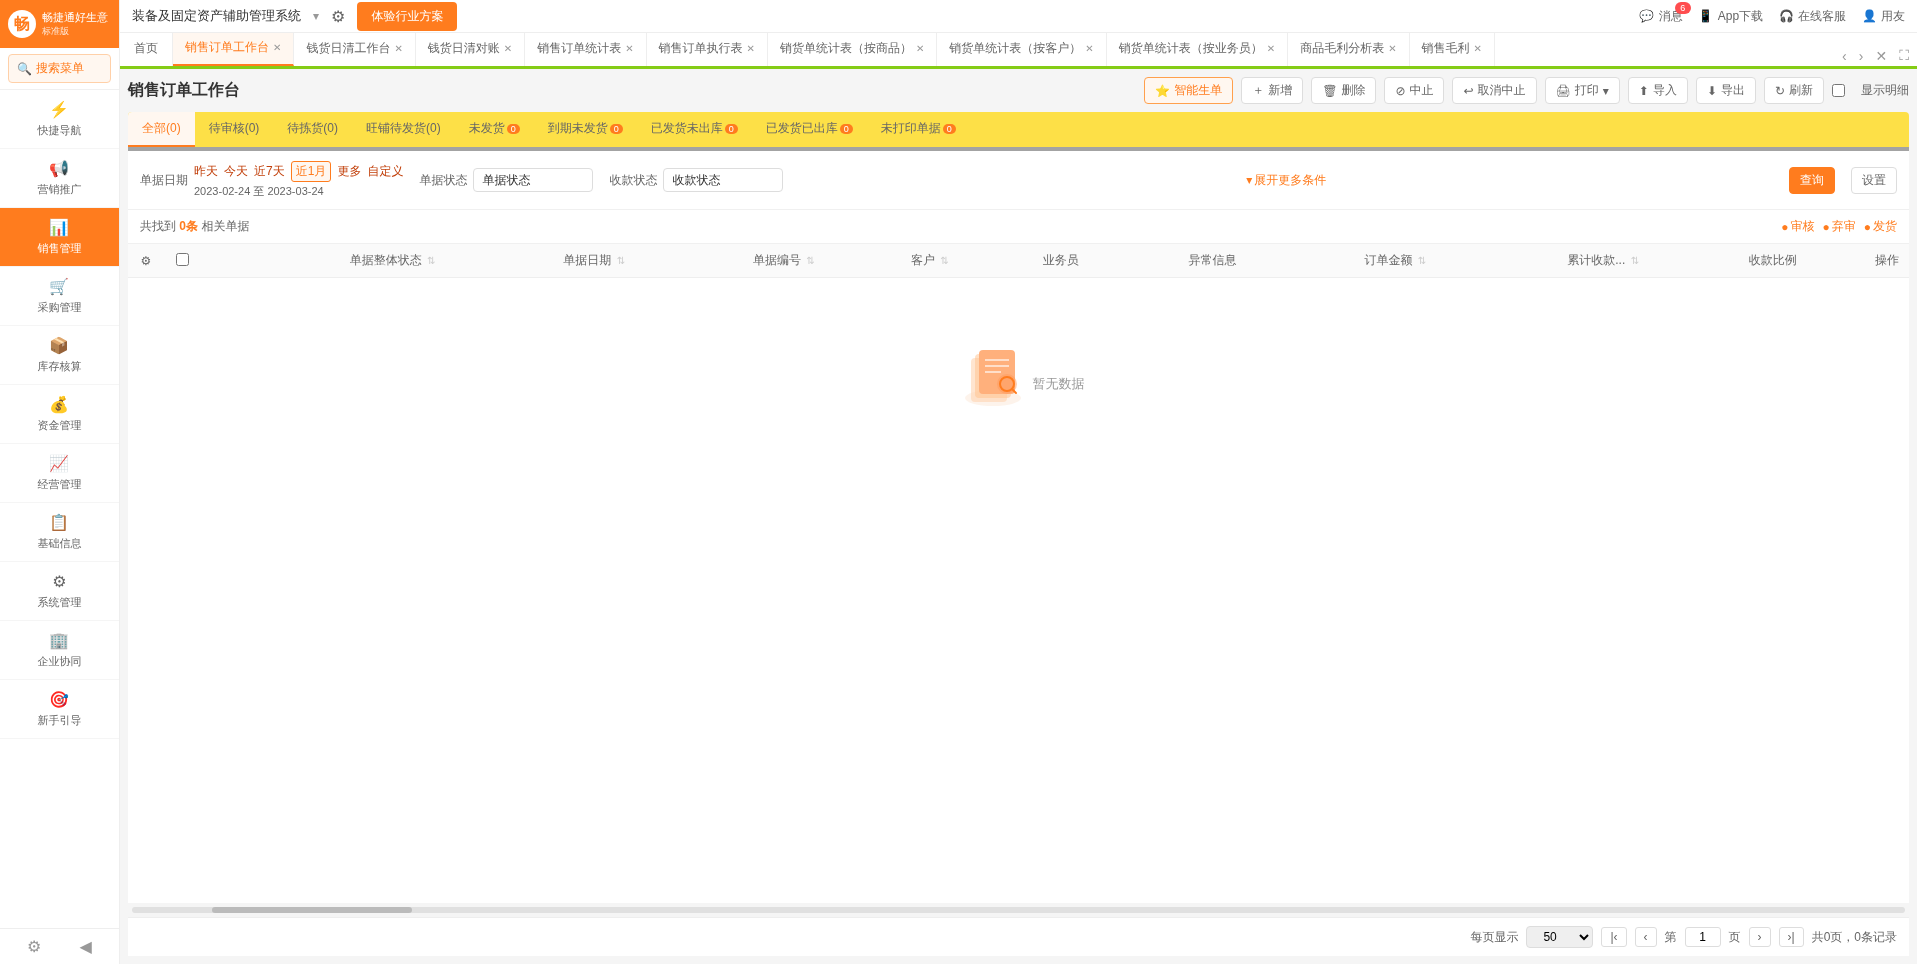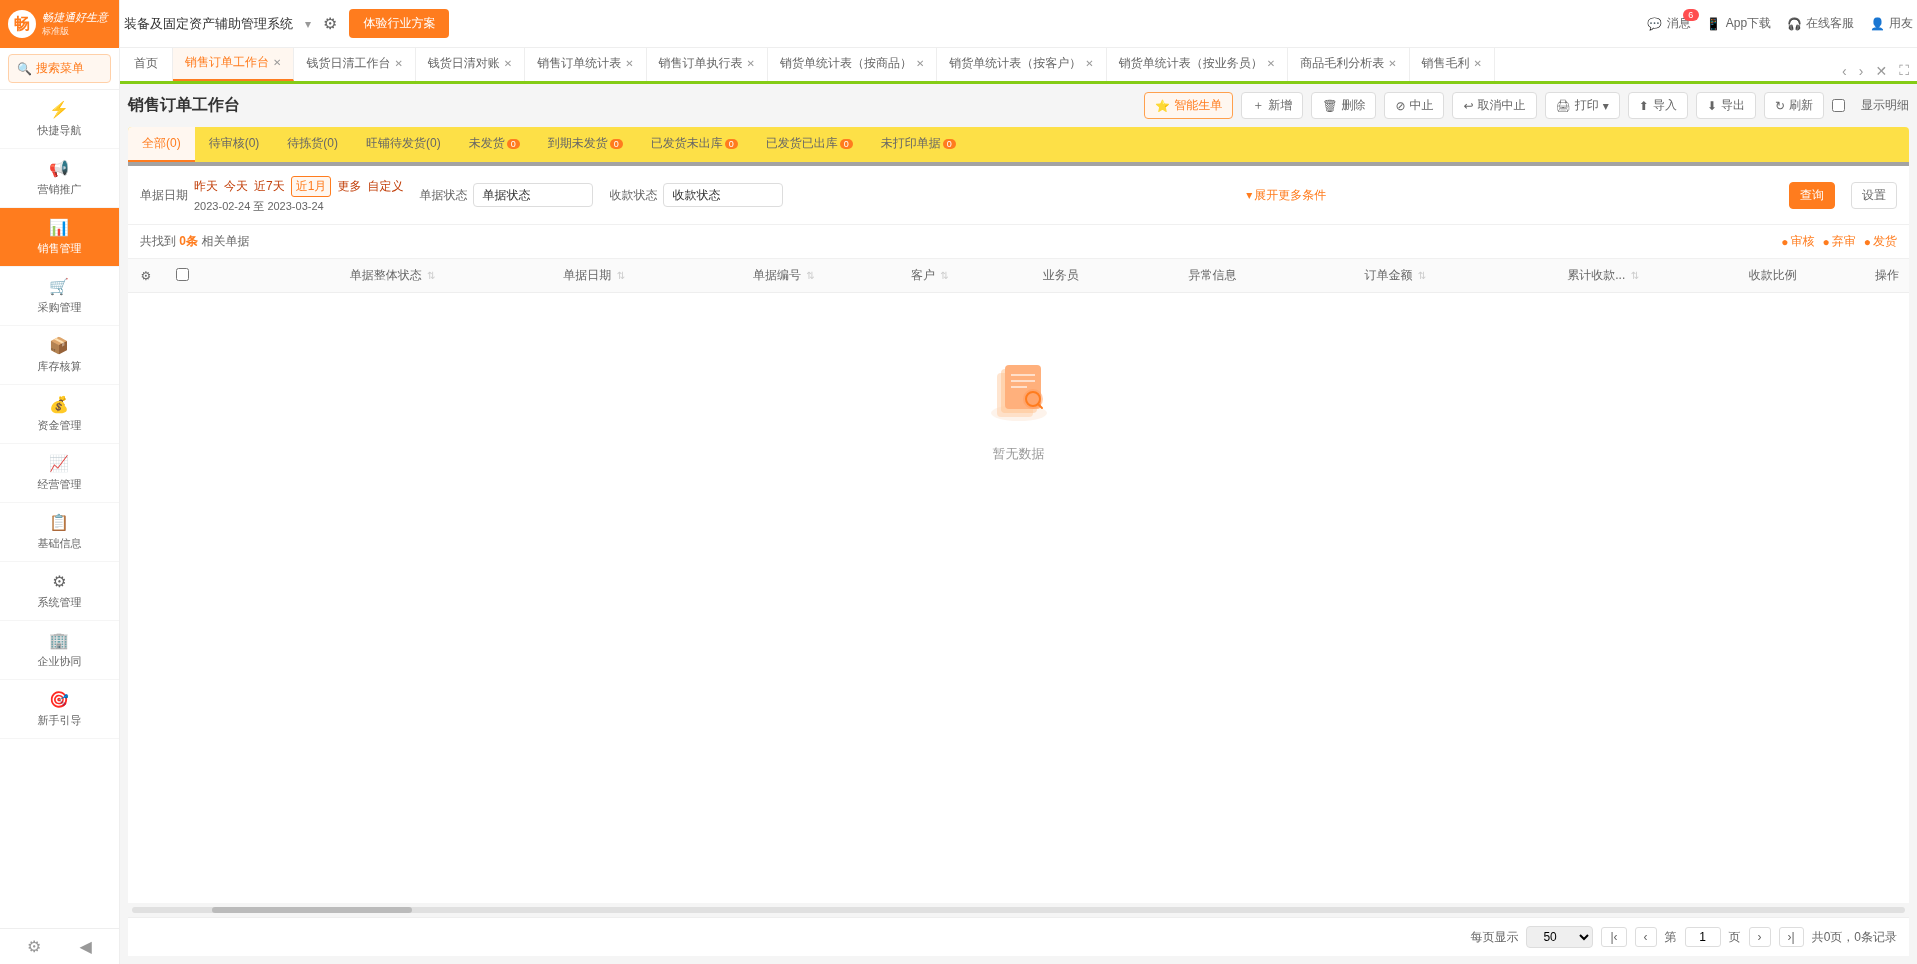--- a/index.html
+++ b/index.html
@@ -2,36 +2,36 @@
 <html><head>
   <meta charset="utf-8">
   <style>
     * { box-sizing: border-box; margin: 0; padding: 0; }
     body { font-family: 'Microsoft YaHei', Arial, sans-serif; font-size: 12px; background: #f5f5f5; display: flex; height: 964px; overflow: hidden; }
 
     
     .sidebar { width: 120px; background: #fff; display: flex; flex-direction: column; border-right: 1px solid #eee; flex-shrink: 0; }
     .sidebar-logo { background: #ff7c1e; color: #fff; padding: 8px; display: flex; align-items: center; gap: 6px; height: 48px; }
     .sidebar-logo-icon { width: 28px; height: 28px; background: #fff; border-radius: 50%; display: flex; align-items: center; justify-content: center; color: #ff7c1e; font-size: 16px; font-weight: bold; flex-shrink: 0; }
-    .sidebar-logo-text { font-size: 11px; color: #fff; line-height: 1.3; font-style: italic; }
+    .sidebar-logo-text { font-size: 11px; color: #fff; line-height: 1.3; }
     .sidebar-logo-badge { font-size: 9px; color: rgba(255,255,255,0.8); }
     .sidebar-search { padding: 6px 8px; border-bottom: 1px solid #f0f0f0; }
     .sidebar-search-btn { width: 100%; background: #fff7f0; border: 1px solid #ffd0a8; border-radius: 4px; padding: 5px 8px; color: #ff7c1e; font-size: 12px; cursor: pointer; display: flex; align-items: center; gap: 4px; }
     .sidebar-item { padding: 10px 8px; display: flex; flex-direction: column; align-items: center; gap: 4px; cursor: pointer; color: #666; border-bottom: 1px solid #f5f5f5; }
     .sidebar-item.active { background: #ff7c1e; color: #fff; }
     .sidebar-item-icon { font-size: 16px; }
     .sidebar-item-label { font-size: 11px; text-align: center; }
     .sidebar-bottom { margin-top: auto; padding: 8px; display: flex; justify-content: space-around; border-top: 1px solid #eee; }
     .sidebar-bottom-btn { color: #999; cursor: pointer; font-size: 16px; }
 
     
     .main { flex: 1; display: flex; flex-direction: column; overflow: hidden; }
 
     
-    .topbar { height: 48px; background: #fff; border-bottom: 1px solid #eee; display: flex; align-items: center; padding: 0 4px; gap: 12px; }
+    .topbar { height: 33px; background: #fff; border-bottom: 1px solid #eee; display: flex; align-items: center; padding: 0 12px; gap: 12px; }
     .topbar-title-text { font-size: 13px; color: #333; }
     .topbar-dropdown { color: #999; font-size: 12px; }
     .topbar-settings { color: #666; font-size: 16px; cursor: pointer; }
     .topbar-solution { background: #ff7c1e; color: #fff; border: none; border-radius: 4px; padding: 6px 14px; font-size: 12px; cursor: pointer; }
     .topbar-actions { display: flex; align-items: center; gap: 16px; margin-left: auto; }
     .topbar-action { display: flex; align-items: center; gap: 4px; color: #666; cursor: pointer; font-size: 12px; position: relative; }
     .topbar-badge { position: absolute; top: -6px; right: -8px; background: #ff4d4f; color: #fff; border-radius: 10px; font-size: 9px; padding: 1px 4px; min-width: 16px; text-align: center; }
     .topbar-user { display: flex; align-items: center; gap: 4px; color: #666; cursor: pointer; font-size: 12px; }
 
     
@@ -79,21 +79,21 @@
     .table-actions { display: flex; gap: 8px; }
     .table-action-btn { color: #ff7c1e; cursor: pointer; font-size: 12px; display: flex; align-items: center; gap: 2px; }
     .table-container { flex: 1; overflow: auto; }
     table { width: 100%; border-collapse: collapse; font-size: 12px; }
     thead th { background: #fafafa; border-bottom: 1px solid #eee; padding: 8px 10px; text-align: right; color: #666; white-space: nowrap; font-weight: normal; position: sticky; top: 0; z-index: 1; }
     thead th .sort-icon { color: #ccc; font-size: 10px; margin-left: 2px; }
     .th-checkbox { width: 36px; text-align: center; }
     .th-settings { width: 36px; text-align: center; }
 
     
-    .empty-state { display: flex; flex-direction: column; align-items: center; justify-content: center; padding: 60px 0; flex: 1; }
+    .empty-state { display: flex; flex-direction: row; align-items: center; justify-content: center; padding: 60px 0; flex: 1; }
     .empty-icon { width: 80px; height: 80px; margin-bottom: 12px; }
     .empty-text { color: #999; font-size: 13px; }
 
     
     .pagination { padding: 8px 12px; display: flex; align-items: center; justify-content: flex-end; gap: 8px; border-top: 1px solid #eee; background: #fff; font-size: 12px; color: #666; }
     .pagination-select { border: 1px solid #ddd; border-radius: 4px; padding: 2px 12px; font-size: 12px; }
     .pagination-btn { padding: 2px 8px; border: 1px solid #ddd; background: #fff; border-radius: 3px; cursor: pointer; color: #666; font-size: 12px; }
     .pagination-btn:disabled { color: #ccc; cursor: not-allowed; }
     .pagination-input { width: 36px; border: 1px solid #ddd; border-radius: 3px; padding: 2px 4px; text-align: center; font-size: 12px; }
 

